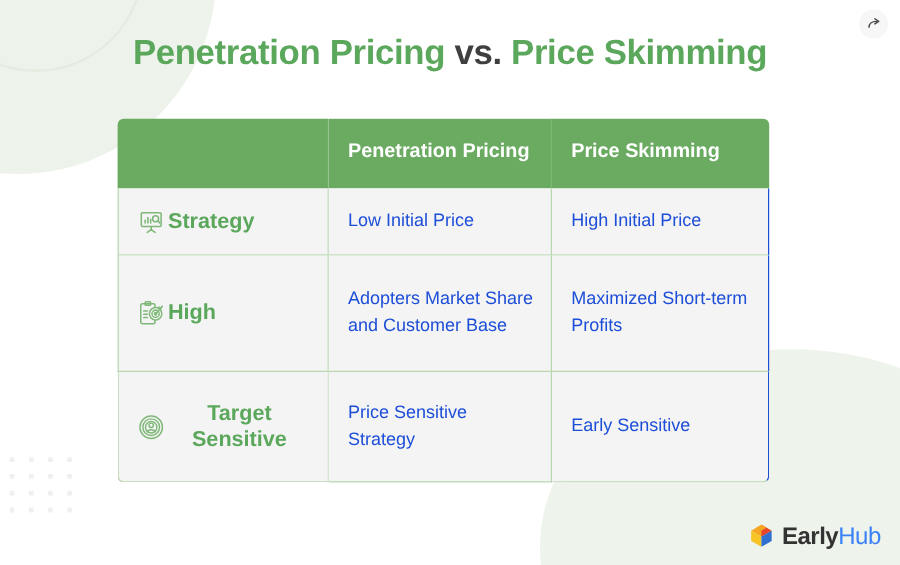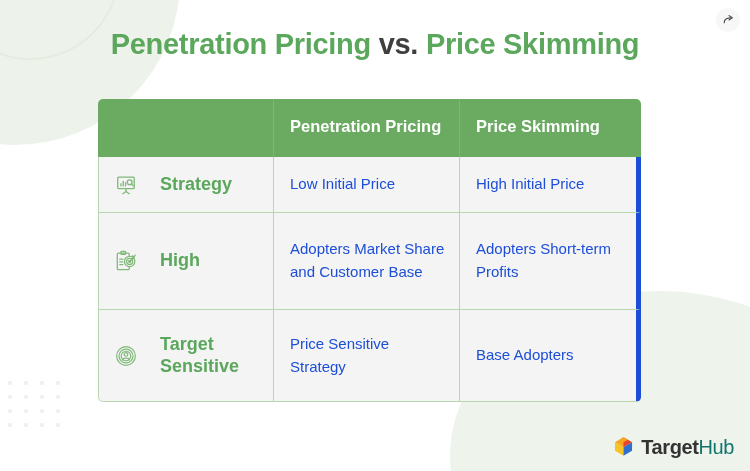--- a/index.html
+++ b/index.html
@@ -119,32 +119,33 @@
   table.cmp tbody td {
     background:#f4f4f4;
     border-right:1px solid #b8d7b0;
     border-bottom:1px solid #b8d7b0;
     vertical-align:middle;
     padding:13px 14px 13px 16px;
   }
   table.cmp tbody td.c1 {
     border-left:1px solid #b8d7b0;
   }
-  table.cmp tbody td.c3 { border-right:5px solid #1d4ed8; }
+  table.cmp tbody td.c3 { border-right:1px solid #1d4ed8; }
   table.cmp tbody tr:last-child td.c1 { border-bottom-left-radius:5px; }
   table.cmp tbody tr:last-child td.c3 { border-bottom-right-radius:5px; }
 
   .rowlabel {
     display:flex;
     align-items:center;
-    gap:23px;
+    gap:3px;
     color:#5ba75c;
     font-size:18px;
     font-weight:bold;
     line-height:1.22;
+    text-align:center;
   }
   .rowlabel .lbltext { display:block; }
   .ricon {
     flex:0 0 auto;
     width:22px; height:22px;
     display:block;
   }
   .ricon svg { width:22px; height:22px; display:block; }
 
   .cellval {
@@ -167,21 +168,21 @@
     gap:7px;
     z-index:4;
   }
   .logo-mark { width:21px; height:21px; display:block; }
   .logo-text {
     font-size:20px;
     letter-spacing:-0.4px;
     line-height:1;
   }
   .logo-text .b { color:#333333; font-weight:bold; }
-  .logo-text .n { color:#0f766e; font-weight:normal; }
+  .logo-text .n { color:#3b82f6; font-weight:normal; }
 </style>
 </head>
 <body>
 
 <div id="canvas">
 
   <div class="blob-tl"></div>
   <div class="blob-tl2"></div>
   <div class="blob-br"></div>
 
@@ -278,21 +279,21 @@
                   <path d="M19 6.4 L20.8 7.6 L22 5.6"></path>
                 </svg>
               </span>
               <span class="lbltext">High</span>
             </div>
           </td>
           <td class="c2">
             <div class="cellval">Adopters Market Share and Customer Base</div>
           </td>
           <td class="c3">
-            <div class="cellval">Adopters Short-term Profits</div>
+            <div class="cellval">Maximized Short-term Profits</div>
           </td>
         </tr>
 
         <tr class="r3">
           <td class="c1">
             <div class="rowlabel">
               <span class="ricon">
                 <svg viewBox="0 0 24 24" fill="none" stroke="#7fb878" stroke-width="1.3" stroke-linecap="round" stroke-linejoin="round">
                   <circle cx="12" cy="12" r="10.2"></circle>
                   <circle cx="12" cy="12" r="7.6"></circle>
@@ -301,36 +302,36 @@
                   <path d="M8.4 16.2 C8.9 13.6, 15.1 13.6, 15.6 16.2"></path>
                 </svg>
               </span>
               <span class="lbltext">Target Sensitive</span>
             </div>
           </td>
           <td class="c2">
             <div class="cellval">Price Sensitive Strategy</div>
           </td>
           <td class="c3">
-            <div class="cellval">Base Adopters</div>
+            <div class="cellval">Early Sensitive</div>
           </td>
         </tr>
 
       </tbody>
     </table>
   </div>
 
   <div class="logo">
     <span class="logo-mark">
       <svg viewBox="0 0 32 32">
         <polygon points="16,2 29,9.5 16,17 3,9.5" fill="#f5a623"></polygon>
         <polygon points="16,2 29,9.5 16,17" fill="#e8452c"></polygon>
         <polygon points="3,9.5 16,17 16,30 3,22.5" fill="#f7c325"></polygon>
         <polygon points="16,17 29,9.5 29,22.5 16,30" fill="#2f6fd0"></polygon>
         <polygon points="16,2 22.5,5.75 16,9.5 9.5,5.75" fill="#f5a623"></polygon>
       </svg>
     </span>
     <span class="logo-text">
-      <span class="b">Target</span><span class="n">Hub</span>
+      <span class="b">Early</span><span class="n">Hub</span>
     </span>
   </div>
 
 </div>
 
 </body></html>

